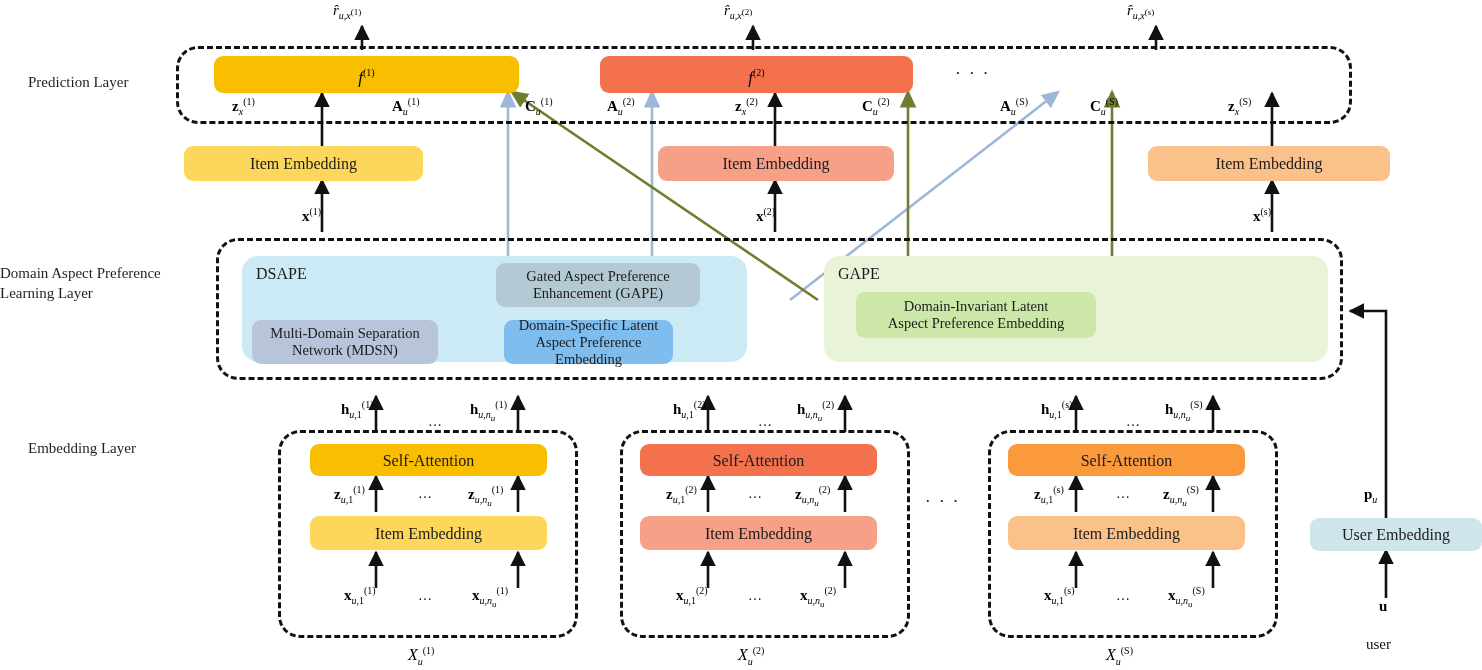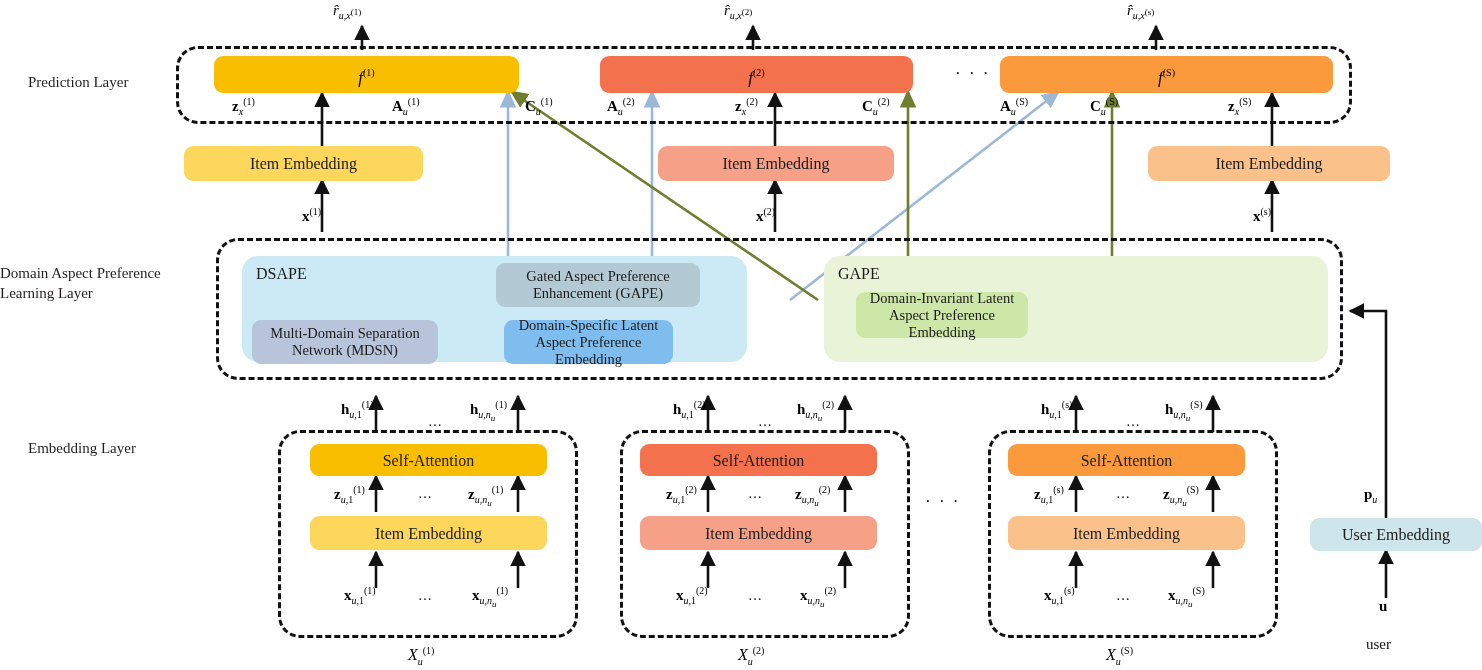--- a/index.html
+++ b/index.html
@@ -116,23 +116,20 @@
   <div class="layer-label abs" style="left:28px;top:438px;width:190px;">Embedding Layer</div>
 
   <div class="dashed" style="left:176px;top:46px;width:1176px;height:78px;"></div>
 
   <div class="blk" style="left:214px;top:56px;width:305px;height:37px;background:#F9BE00;">
     <span class="m" style="position:static;font-size:17px;"><i>f</i><span class="sup">(1)</span></span>
   </div>
   <div class="blk" style="left:600px;top:56px;width:313px;height:37px;background:#F4714E;">
     <span class="m" style="position:static;font-size:17px;"><i>f</i><span class="sup">(2)</span></span>
   </div>
-  <div class="blk" style="left:1000px;top:56px;width:333px;height:37px;background:#FB9A3C;">
-    <span class="m" style="position:static;font-size:17px;"><i>f</i><span class="sup">(S)</span></span>
-  </div>
   <div class="dots" style="left:955px;top:64px;">· · ·</div>
 
   <div class="m" style="left:333px;top:2px;">
     <i>r̂</i><span class="sub"><i>u,x</i><span style="font-size:9px;vertical-align:super;">(1)</span></span>
   </div>
   <div class="m" style="left:724px;top:2px;">
     <i>r̂</i><span class="sub"><i>u,x</i><span style="font-size:9px;vertical-align:super;">(2)</span></span>
   </div>
   <div class="m" style="left:1127px;top:2px;">
     <i>r̂</i><span class="sub"><i>u,x</i><span style="font-size:9px;vertical-align:super;">(s)</span></span>
@@ -190,21 +187,21 @@
   <div class="blk small" style="left:252px;top:320px;width:186px;height:44px;background:#B8C4D9;white-space:pre-line;">Multi-Domain Separation
 Network (MDSN)</div>
   <div class="blk small" style="left:496px;top:263px;width:204px;height:44px;background:#B3C9D3;white-space:pre-line;">Gated Aspect Preference
 Enhancement (GAPE)</div>
   <div class="blk small" style="left:504px;top:320px;width:169px;height:44px;background:#7FBDEF;white-space:pre-line;">Domain-Specific Latent
 Aspect Preference Embedding</div>
 
   <div class="panel" style="left:824px;top:256px;width:504px;height:106px;background:#E8F3D8;"></div>
   <div class="panel-title" style="left:838px;top:265px;">GAPE</div>
 
-  <div class="blk small" style="left:856px;top:292px;width:172px;height:46px;background:#CDE7A8;white-space:pre-line;">Domain-Invariant Latent
+  <div class="blk small" style="left:856px;top:292px;width:240px;height:46px;background:#CDE7A8;white-space:pre-line;">Domain-Invariant Latent
 Aspect Preference Embedding</div>
 
   <div class="m" style="left:341px;top:399px;">
     <b>h</b><span class="sub"><i>u,</i>1</span><span class="sup">(1)</span>
   </div>
   <div class="m" style="left:470px;top:399px;">
     <b>h</b><span class="sub"><i>u,n</i><span class="sub2"><i>u</i></span></span><span class="sup">(1)</span>
   </div>
   <div class="m" style="left:673px;top:399px;">
     <b>h</b><span class="sub"><i>u,</i>1</span><span class="sup">(2)</span>

